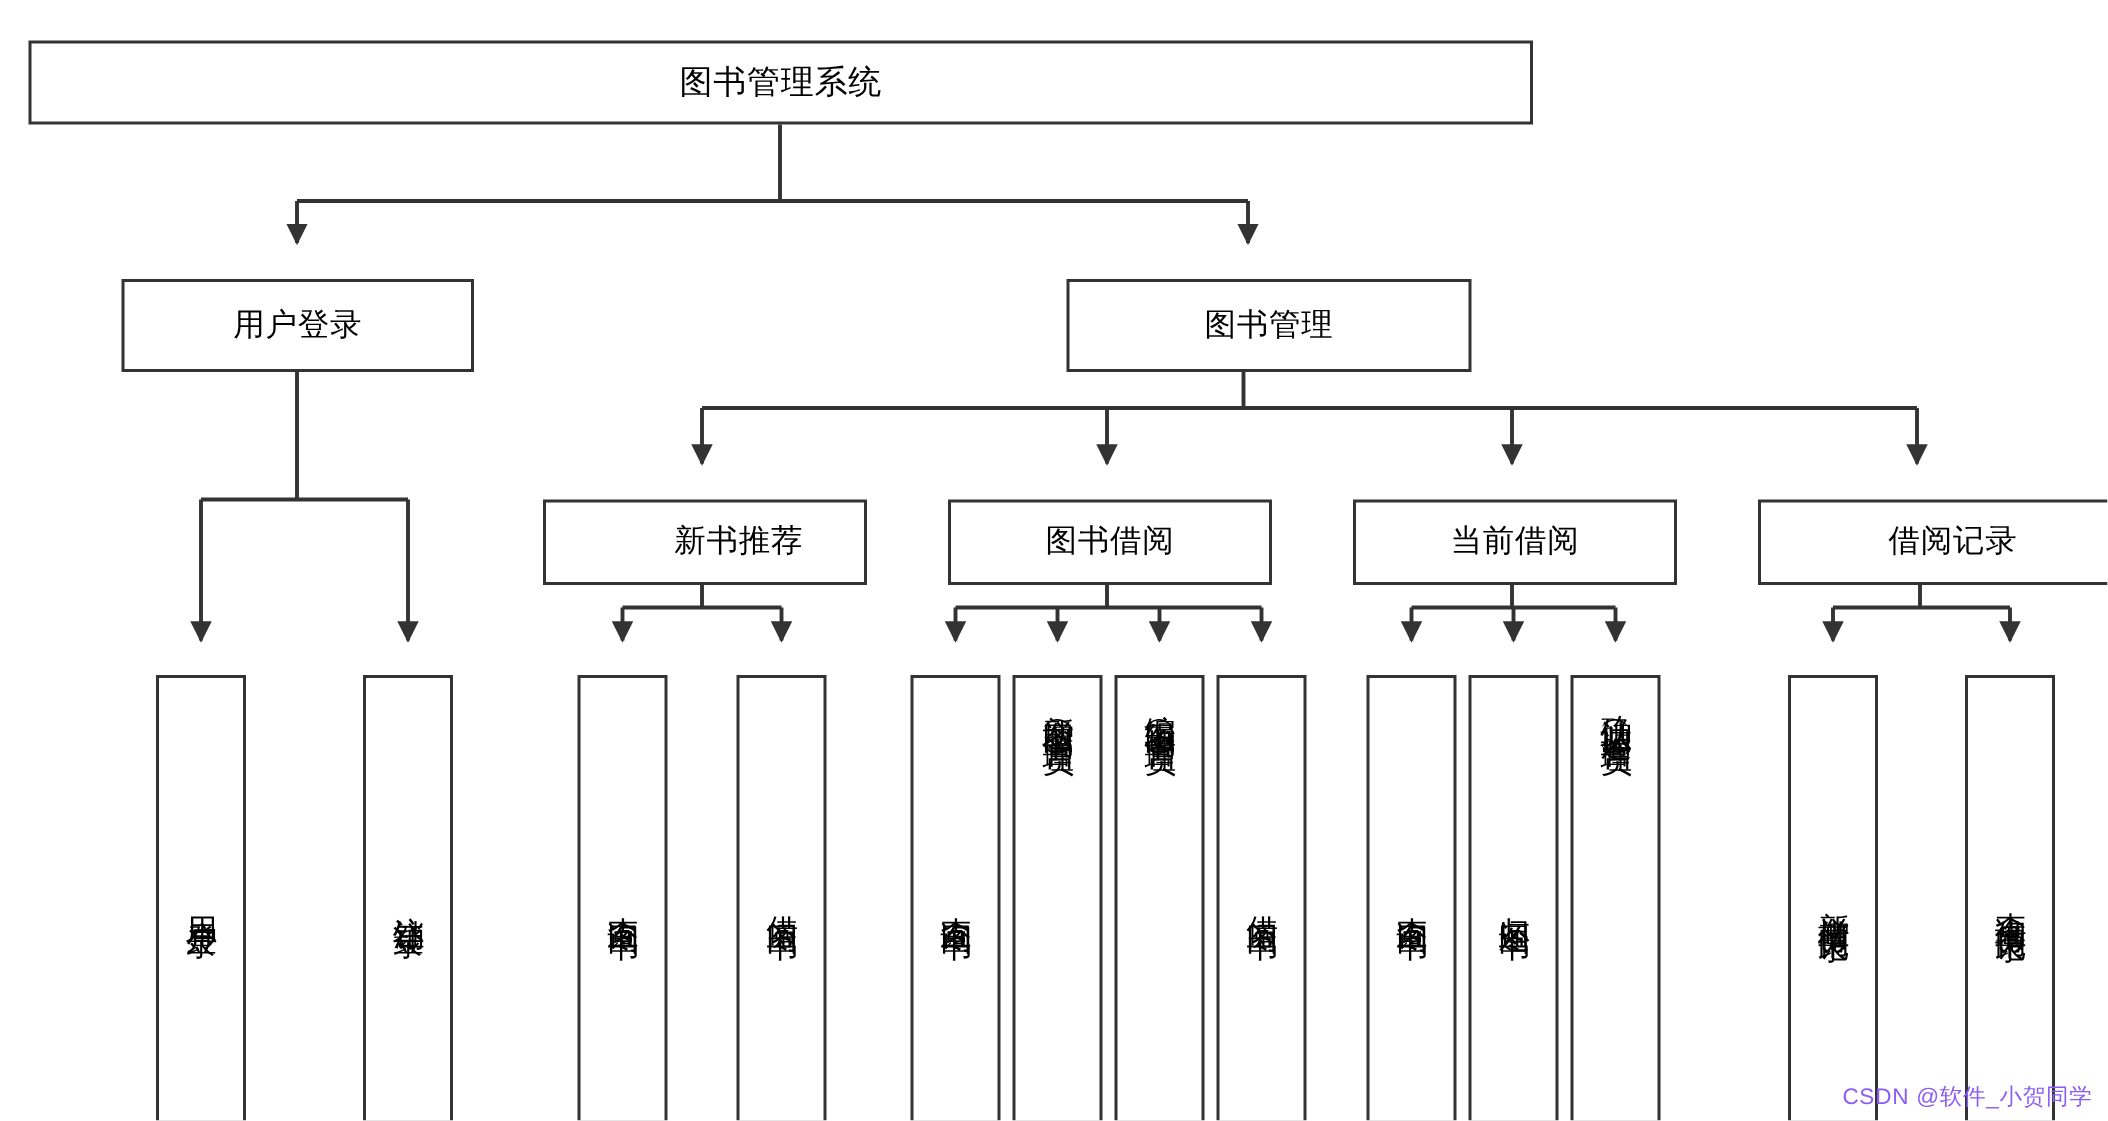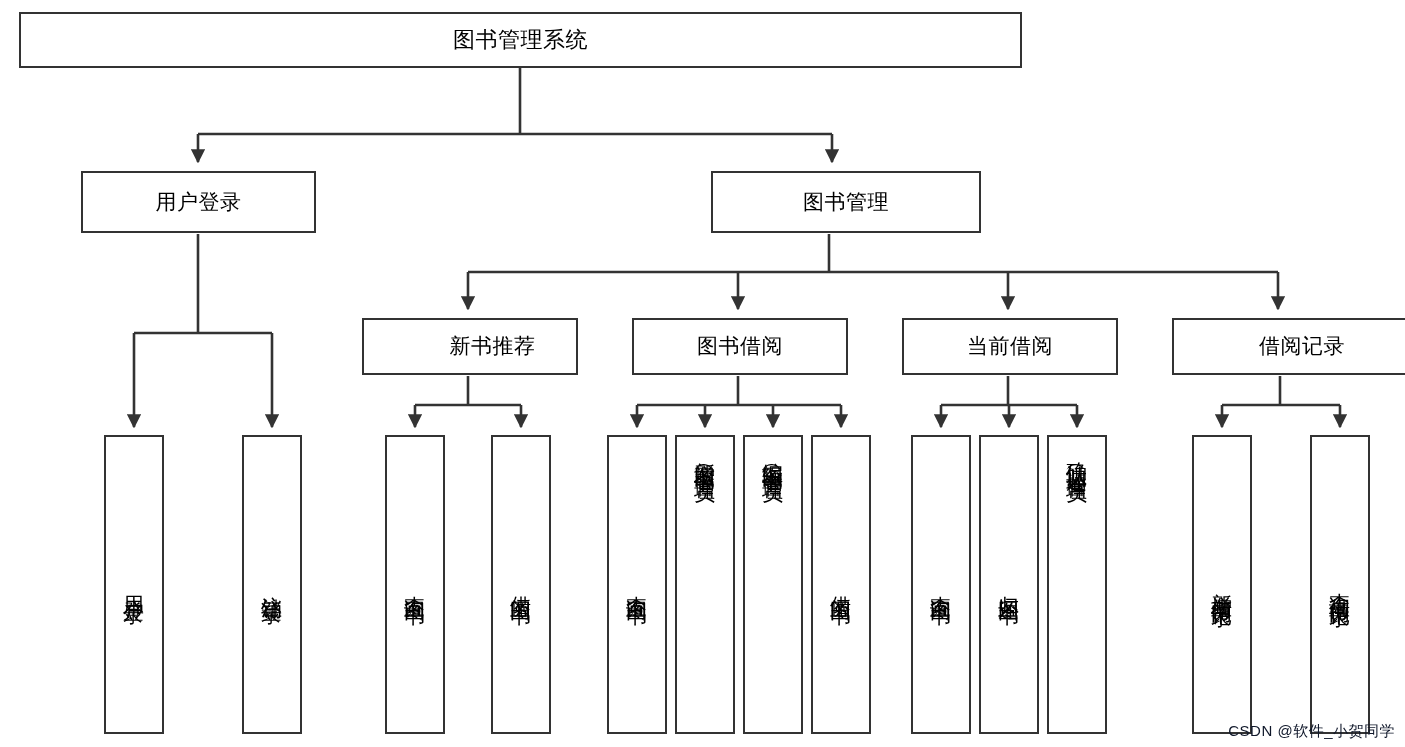--- a/index.html
+++ b/index.html
@@ -19,20 +19,21 @@
   }
   .node {
     position: absolute;
     box-sizing: border-box;
     background: #ffffff;
     border: 2px solid #333333;
     display: flex;
     align-items: center;
     justify-content: center;
     color: #000000;
+    margin-top: 15px;
   }
   .node .label {
     display: block;
     text-align: center;
     line-height: 1.18;
     color: #000000;
   }
   
   .node.horiz .label {
     writing-mode: horizontal-tb;
@@ -66,21 +67,21 @@
     top: 0;
     width: 1405px;
     height: 747px;
     pointer-events: none;
   }
   #watermark {
     position: absolute;
     right: 10px;
     bottom: 6px;
     font-size: 15px;
-    color: #0f172a;
+    color: #8b5cf6;
     letter-spacing: 0.5px;
     white-space: nowrap;
   }
 </style>
 </head>
 <body>
 
 <div id="canvas">
 
   <svg id="links" viewBox="0 0 1405 747" xmlns="http://www.w3.org/2000/svg">

